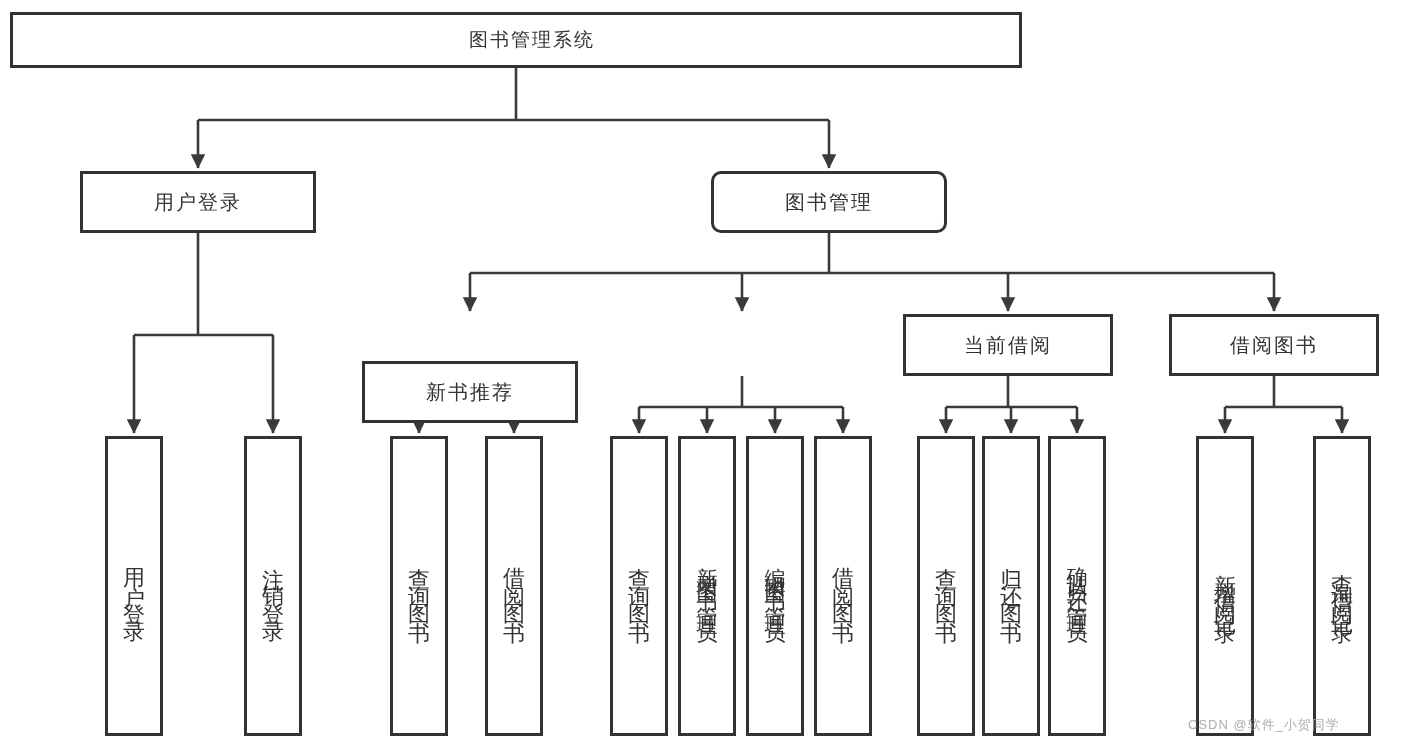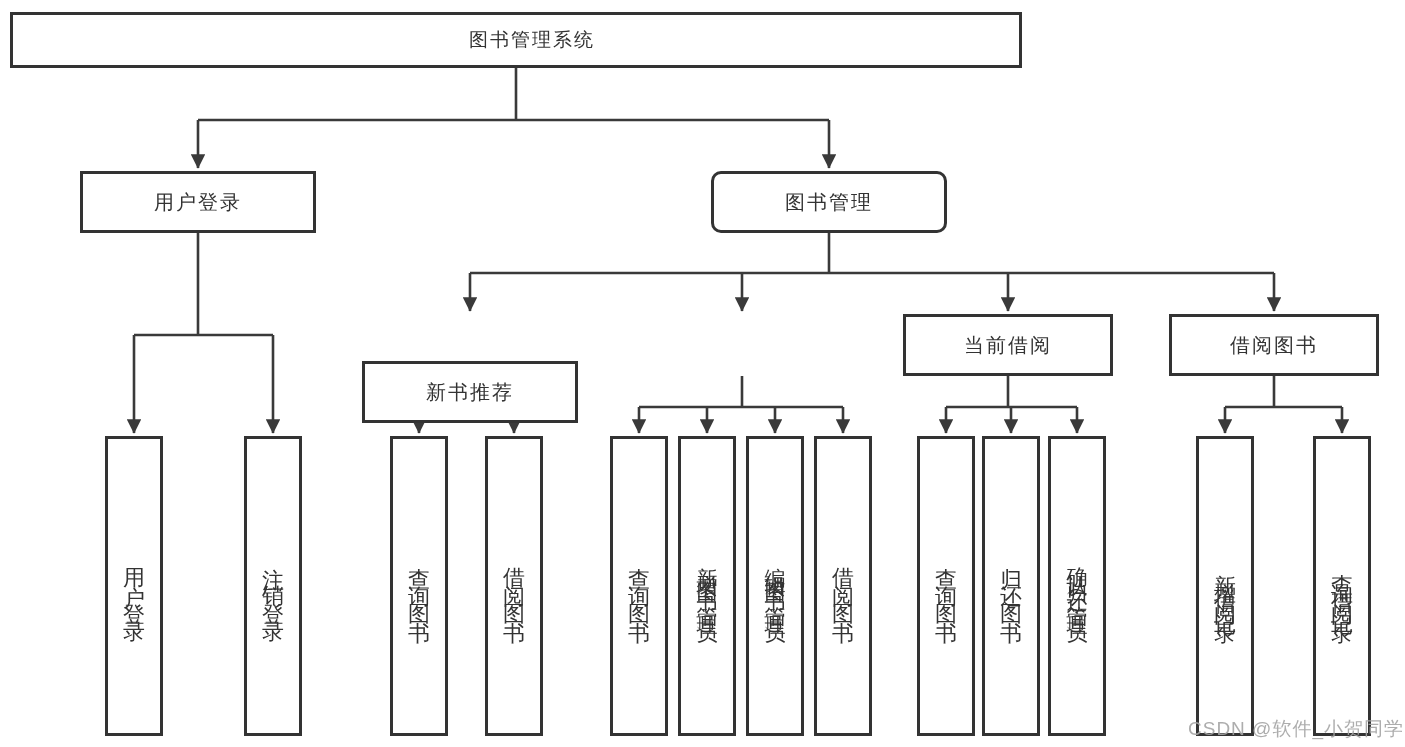--- a/index.html
+++ b/index.html
@@ -55,21 +55,21 @@
     text-align: center;
     line-height: 52px;
   }
   .ls-wide  { letter-spacing: 18px; }
   .ls-mid   { letter-spacing: 10px; }
   .ls-tight { letter-spacing: 8px; font-size: 21px; }
   .watermark {
     position: absolute;
     left: 1188px;
     top: 716px;
-    font-size: 19px;
+    font-size: 13px;
     color: rgba(164,164,164,0.9);
     letter-spacing: 1px;
     white-space: nowrap;
     z-index: 20;
   }
 </style>
 </head>
 <body>
 
 <div id="stage">

